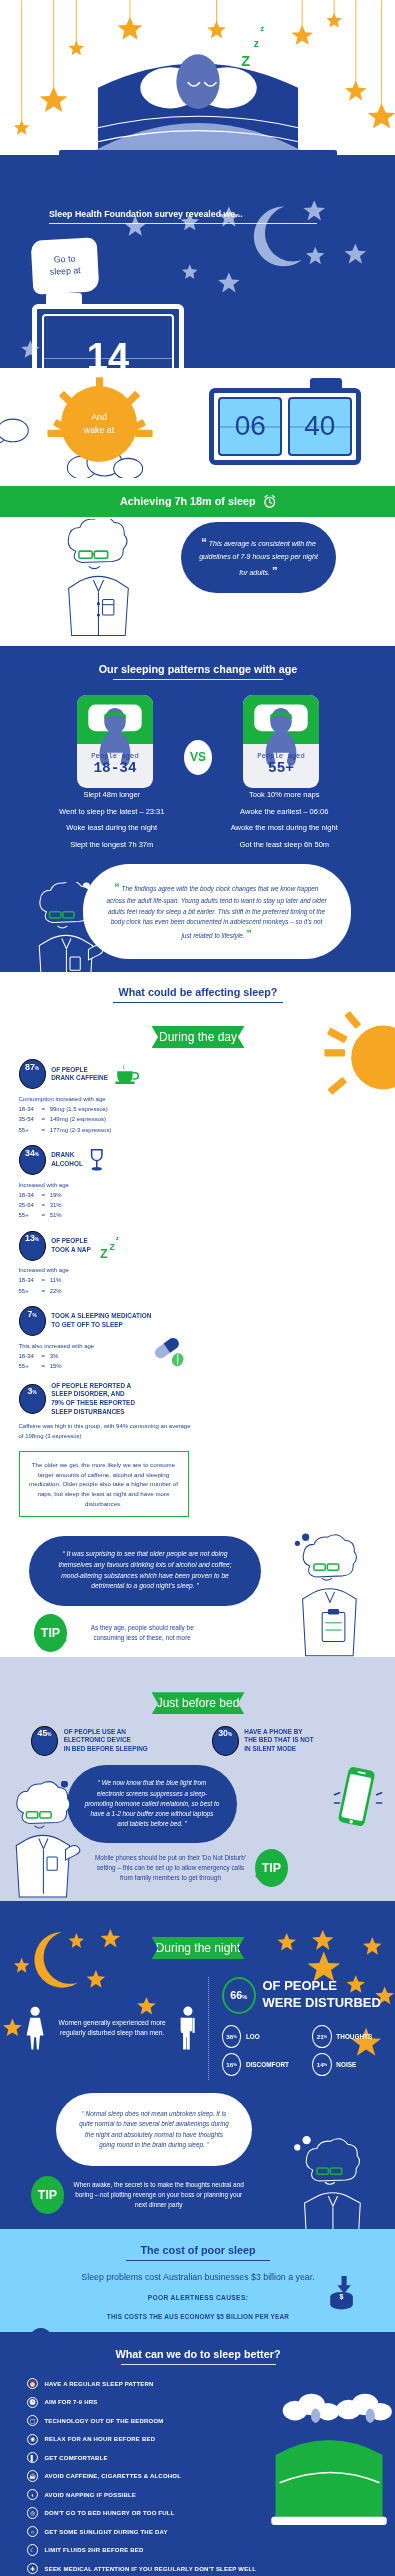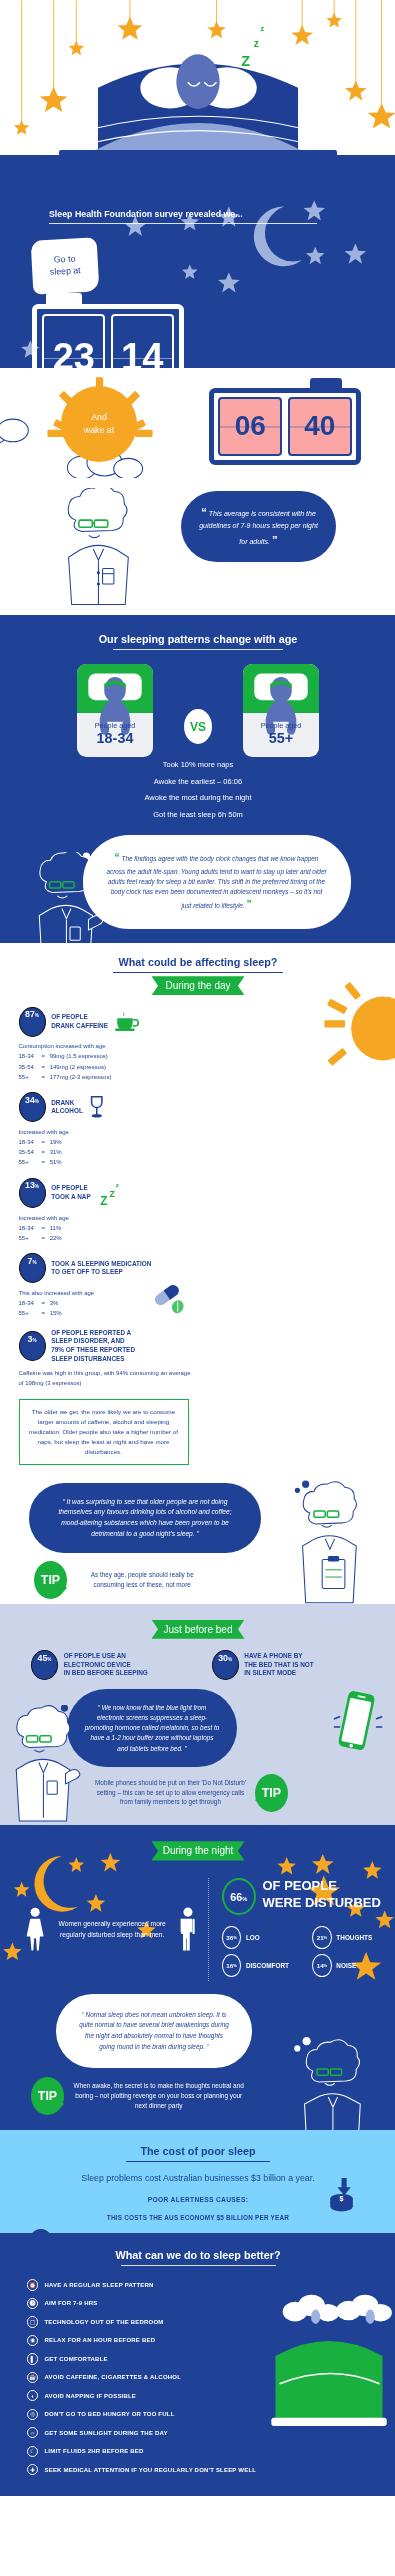--- a/index.html
+++ b/index.html
@@ -72,21 +72,21 @@
     width: 152px; height: 77px; border: 5.7px solid #1f4196; border-radius: 6.2px;
     display: flex; gap: 5.2px; padding: 4.1px;
   }
   .clock-light:before {
     content:""; position:absolute; top:-14.4px; right:14.4px; width:32px; height:12.4px;
     background:#1f4196; border-radius:3.1px 3.1px 0 0;
   }
   .clock-light .digit {
     flex: 1; border: 2.6px solid #1f4196; border-radius: 4.1px; color: #1f4196;
     display: flex; align-items: center; justify-content: center;
-    font-size: 28px; font-weight: bold; position: relative; background: #fca5a5;
+    font-size: 28px; font-weight: normal; position: relative; background: #7dd3fc;
   }
   .clock-light .digit:after {
     content:""; position:absolute; left:0; right:0; top:50%; height:1.5px; background:rgba(31,65,150,.25);
   }
 
   
   .greenbar {
     background: #19b040; color: #fff; text-align: center;
     font-size: 10.8px; font-weight: bold; padding: 8.2px 0;
     display: flex; align-items: center; justify-content: center; gap: 7.2px;
@@ -109,21 +109,21 @@
   .ribbon .name { font-size: 8.8px; }
   .ribbon .role { font-size: 5.7px; margin-top: 1.5px; }
 
   
   .age-section { background: #1f4196; color: #fff; padding: 17.5px 0 13.4px; position: relative; }
   .sec-title { text-align: center; font-size: 10.8px; font-weight: bold; }
   .sec-rule { width: 170px; height: 1px; background: rgba(255,255,255,.85); margin: 4.1px auto 0; }
   .sec-title-blue { color: #1f4196; }
   .sec-rule-blue { background: #1f4196; }
   .vs-row { display: flex; align-items: flex-start; justify-content: center; gap: 31px; margin-top: 14.4px; position: relative; }
-  .bedcard { width: 76px; }
+  .bedcard { width: 76px; font-family: Liberation Mono, monospace; }
   .bedcard .bed {
     width: 76px; height: 93px; background: #eef0f3; border-radius: 9.3px; overflow: hidden; position: relative;
   }
   .bedcard .bed .sheet { position: absolute; top: 0; left: 0; right: 0; height: 49px; background: #19b040; }
   .bedcard .lbl { color: #1f4196; font-size: 7.2px; text-align: center; margin-top: -36px; position: relative; z-index: 3; }
   .bedcard .age { color: #1f3f94; font-size: 14.4px; font-weight: bold; text-align: center; position: relative; z-index: 3; }
   .vs-badge {
     width: 28px; height: 35px; background: #fff; border-radius: 50%;
     display: flex; align-items: center; justify-content: center;
     color: #19b040; font-size: 12px; font-weight: bold; align-self: center; margin-top: 44px;
@@ -134,22 +134,22 @@
   .thought-white {
     position: relative; margin: 11.3px auto 0; width: 268px; background: #fff; color: #1f4196;
     border-radius: 46px; padding: 15.5px 23px; font-style: italic; font-size: 6.4px;
     line-height: 1.6; text-align: center; left: 18.5px;
   }
   .thought-white .qm { color: #19b040; font-size: 10.3px; font-weight: bold; font-style: normal; }
 
   
   .affect { background: #fff; padding: 13.4px 0 5.2px; position: relative; }
   .tag-green {
-    width: 93px; margin: 3px auto 0; background: #19b040; color: #fff;
-    text-align: center; font-size: 10px; padding: 4.1px 0;
+    width: 93px; margin: 23px auto 0; background: #19b040; color: #fff;
+    text-align: center; font-size: 12px; padding: 4.1px 0;
     clip-path: polygon(0 0, 100% 0, 93% 50%, 100% 100%, 0 100%, 7% 50%);
   }
   .stat-grid { display: flex; flex-wrap: wrap; padding: 11.3px 18.5px 0; gap: 0 9.3px; }
   .stat { width: 175px; margin-bottom: 10.3px; }
   .stat-head { display: flex; align-items: center; gap: 5.7px; }
   .donut {
     width: 27px; height: 30px; border: 1.5px solid #111; border-radius: 50%;
     display: flex; align-items: center; justify-content: center; flex: 0 0 auto; position: relative;
     background: #1f4196;
   }
@@ -194,21 +194,21 @@
     line-height: 1.6; text-align: center;
   }
   .bb-tip { display: flex; align-items: center; gap: 7.2px; margin: 6.2px 0 0 93px; }
 
   
   .night2 { background: #1f4196; color: #fff; padding: 13.4px 0 15.5px; position: relative; overflow: hidden; }
   .n2-row { display: flex; padding: 17.5px 0 0 26px; gap: 12.4px; position: relative; z-index: 3; }
   .n2-left { width: 170px; display: flex; align-items: center; gap: 5.2px; }
   .n2-left .txt { font-size: 6.7px; line-height: 1.6; text-align: center; }
   .n2-right { flex: 1; }
-  .n2-main { display: flex; align-items: flex-start; gap: 6.7px; }
+  .n2-main { display: flex; align-items: center; gap: 6.7px; }
   .n2-main .big { width: 34px; height: 37px; border: 2.1px solid #19b040; border-radius: 50%;
      display:flex; align-items:center; justify-content:center; background:#1f4196; }
   .n2-main .big .inner { color:#fff; font-weight:bold; font-size:10.8px; display:flex; align-items:baseline; }
   .n2-main .lbl { font-size: 13px; font-weight: bold; line-height: 1.3; }
   .n2-small { display: flex; flex-wrap: wrap; gap: 5.2px 13.4px; margin-top: 11.3px; }
   .n2-small .item { display: flex; align-items: center; gap: 4.6px; width: 77px; }
   .n2-small .sm {
     width: 19.6px; height: 23px; border: 1px solid #fff; border-radius: 50%;
     display:flex; align-items:center; justify-content:center; font-size:6.2px; font-weight:bold; color:#fff;
   }
@@ -313,21 +313,20 @@
     </svg>
 
     <div class="subhead">Sleep Health Foundation survey revealed we...</div>
 
     <div class="sleepat-wrap">
       <div class="pillow-label">
         <span>Go to</span>
         <span>sleep at</span>
       </div>
       <div class="clock">
-        <div class="digit">23</div>
         <div class="digit">14</div>
       </div>
     </div>
   </section>
 
   <section class="morning">
     <div class="sun-group">
       <svg width="134" height="88" style="position:absolute;left:-29px;top:-11.3px" viewBox="0 0 260 170">
         <g fill="#f5a623">
           <rect x="124" y="6" width="14" height="34" rx="2"></rect>
@@ -356,20 +355,30 @@
       <div class="digit">40</div>
     </div>
     <svg width="134" height="29" style="position:absolute;left:-15.5px;top:49px" viewBox="0 0 260 56">
       <g fill="#fff" stroke="#1f4196" stroke-width="2">
         <ellipse cx="16" cy="34" rx="26" ry="18"></ellipse>
           <ellipse cx="54" cy="26" rx="30" ry="22"></ellipse>
       </g>
     </svg>
   </section>
 
+  <div class="greenbar">
+    <span>Achieving 7h 18m of sleep</span>
+    <svg width="13.4" height="14.4" viewBox="0 0 26 28">
+      <circle cx="13" cy="16" r="9.5" fill="none" stroke="#fff" stroke-width="2.6"></circle>
+      <line x1="13" y1="16" x2="13" y2="10.5" stroke="#fff" stroke-width="2.2" stroke-linecap="round"></line>
+      <line x1="13" y1="16" x2="17" y2="18" stroke="#fff" stroke-width="2.2" stroke-linecap="round"></line>
+      <path d="M4 6 L8 3" stroke="#fff" stroke-width="2.6" stroke-linecap="round"></path>
+      <path d="M22 6 L18 3" stroke="#fff" stroke-width="2.6" stroke-linecap="round"></path>
+    </svg>
+  </div>
 
   <section class="prof-block">
     <svg class="prof-fig" width="103" height="124" viewBox="0 0 200 240">
       <g fill="none" stroke="#1f4196" stroke-width="2">
         <circle cx="115" cy="12" r="4" fill="#1f4196"></circle>
           <circle cx="130" cy="18" r="6" fill="#1f4196"></circle>
         <path d="M52 62 q-18 -6 -14 -26 q2 -20 22 -20 q6 -18 28 -16 q22 -14 38 6 q22 2 20 24 q12 14 -2 28 q2 22 -22 24 l-58 2 q-22 -4 -12 -22 Z" fill="#fff"></path>
         <rect x="58" y="62" width="26" height="14" rx="3" stroke="#19b040" stroke-width="3"></rect>
         <rect x="88" y="62" width="26" height="14" rx="3" stroke="#19b040" stroke-width="3"></rect>
         <line x1="84" y1="68" x2="88" y2="68" stroke="#19b040" stroke-width="3"></line>
@@ -424,20 +433,26 @@
             <path d="M52 82 q-12 24 -6 48 q3 10 12 6 q7 -4 3 -14 q-6 -18 2 -34 Z" fill="#5a70b8"></path>
             <path d="M96 82 q12 24 6 48 q-3 10 -12 6 q-7 -4 -3 -14 q6 -18 -2 -34 Z" fill="#5a70b8"></path>
           </svg>
         </div>
         <div class="lbl">People aged</div>
         <div class="age">55+</div>
       </div>
     </div>
 
     <div class="facts">
+      <div class="col">
+        <div>Slept 48m longer</div>
+        <div>Went to sleep the latest – 23:31</div>
+        <div>Woke least during the night</div>
+        <div>Slept the longest 7h 37m</div>
+      </div>
       <div class="col">
         <div>Took 10% more naps</div>
         <div>Awoke the earliest – 06:06</div>
         <div>Awoke the most during the night</div>
         <div>Got the least sleep 6h 50m</div>
       </div>
     </div>
 
     <div style="position:relative;margin-top:7.2px">
       <svg width="82" height="118" style="position:absolute;left:29px;top:17.5px" viewBox="0 0 160 230">

